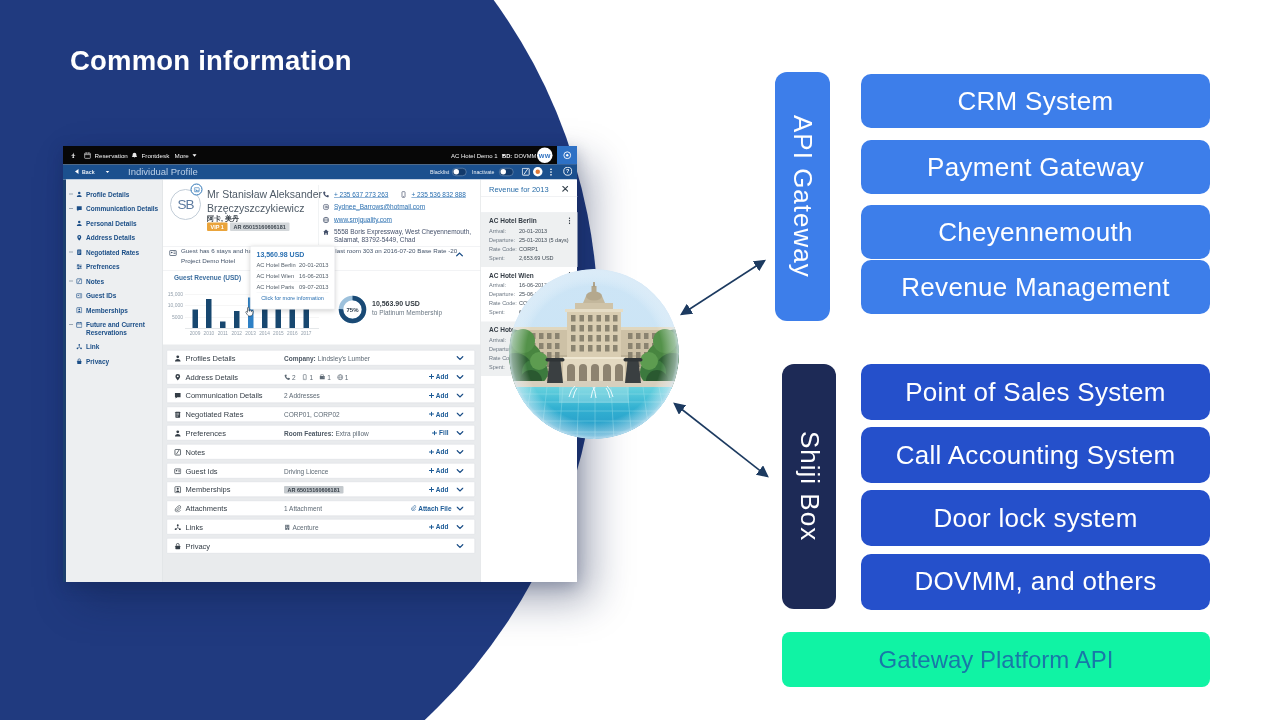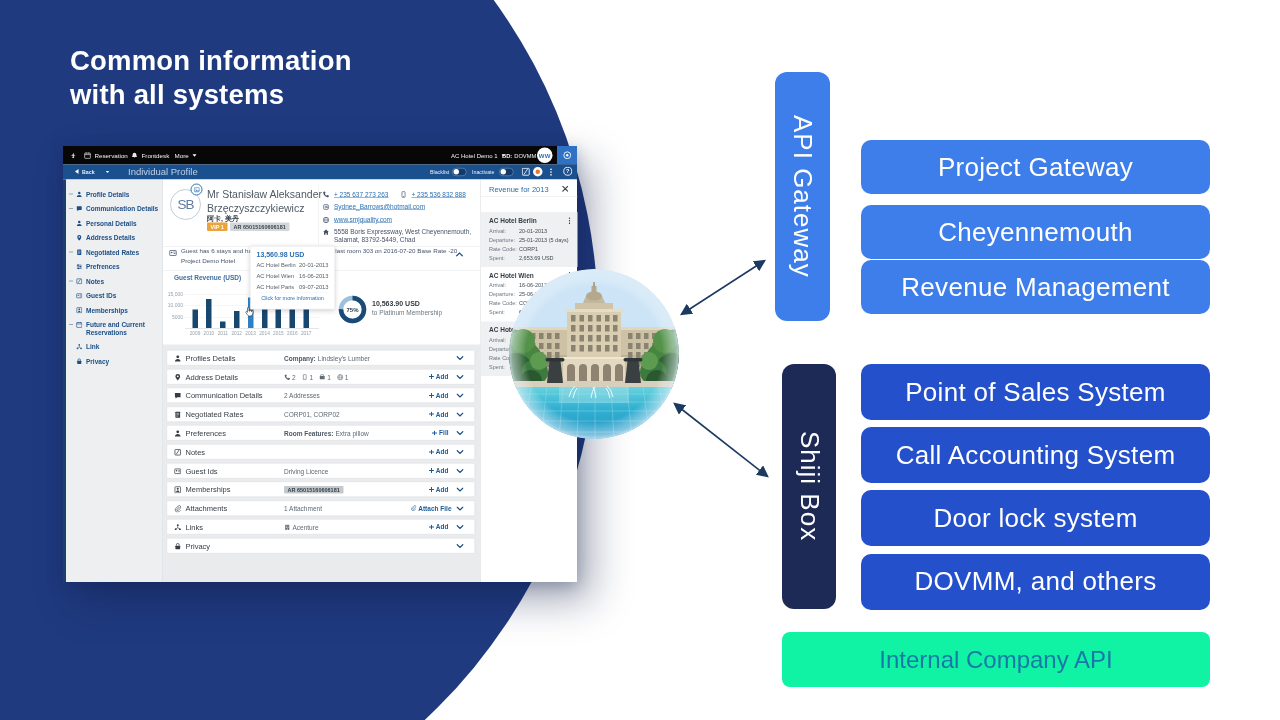--- a/index.html
+++ b/index.html
@@ -275,21 +275,20 @@
       </symbol>
   </defs>
 </svg>
 
 <div id="stage">
 
   <div id="bg-circle" class="abs"></div>
 
   <div id="slide-title" class="abs">
     <div>Common information</div>
-    <div>with all systems</div>
   </div>
 
   <div id="app-window" class="abs">
   <div id="app-inner">
 
     <div id="topbar" class="abs">
       <span class="mitem" style="left:14px">
             <svg width="13" height="13" style="color:#e8e8e8">
               <use href="#i-plane"></use>
             </svg>
@@ -971,22 +970,25 @@
         <path d="M0 0 L10 5 L0 10 z" fill="#1c3a60"></path>
       </marker>
     </defs>
     <line x1="682" y1="314" x2="764" y2="261" stroke="#1c3a60" stroke-width="1.6" marker-start="url(#ah)" marker-end="url(#ah)"></line>
     <line x1="675" y1="404" x2="767" y2="476" stroke="#1c3a60" stroke-width="1.6" marker-start="url(#ah)" marker-end="url(#ah)"></line>
   </svg>
 
   <div id="api-vbox" class="vbox abs">
       <span>API Gateway</span>
     </div>
+  <div class="sysbar abs" style="top:74px">
+      <span>CRM System</span>
+    </div>
   <div class="sysbar abs" style="top:140px">
-      <span>Project Gateway</span>
+      <span>Payment Gateway</span>
     </div>
   <div class="sysbar abs" style="top:205px">
       <span>Cheyennemouth</span>
     </div>
   <div class="sysbar abs" style="top:260px">
       <span>Revenue Management</span>
     </div>
 
   <div id="shiji-vbox" class="vbox abs">
       <span>Shiji Box</span>
@@ -998,16 +1000,16 @@
       <span>Door lock system</span>
     </div>
   <div class="sysbar dark abs" style="top:427px">
       <span>Call Accounting System</span>
     </div>
   <div class="sysbar dark abs" style="top:553.5px">
       <span>DOVMM, and others</span>
     </div>
 
   <div id="green-bar" class="abs">
-      <span>Internal Company API</span>
+      <span>Gateway Platform API</span>
     </div>
 
 </div>
 
 </body></html>

